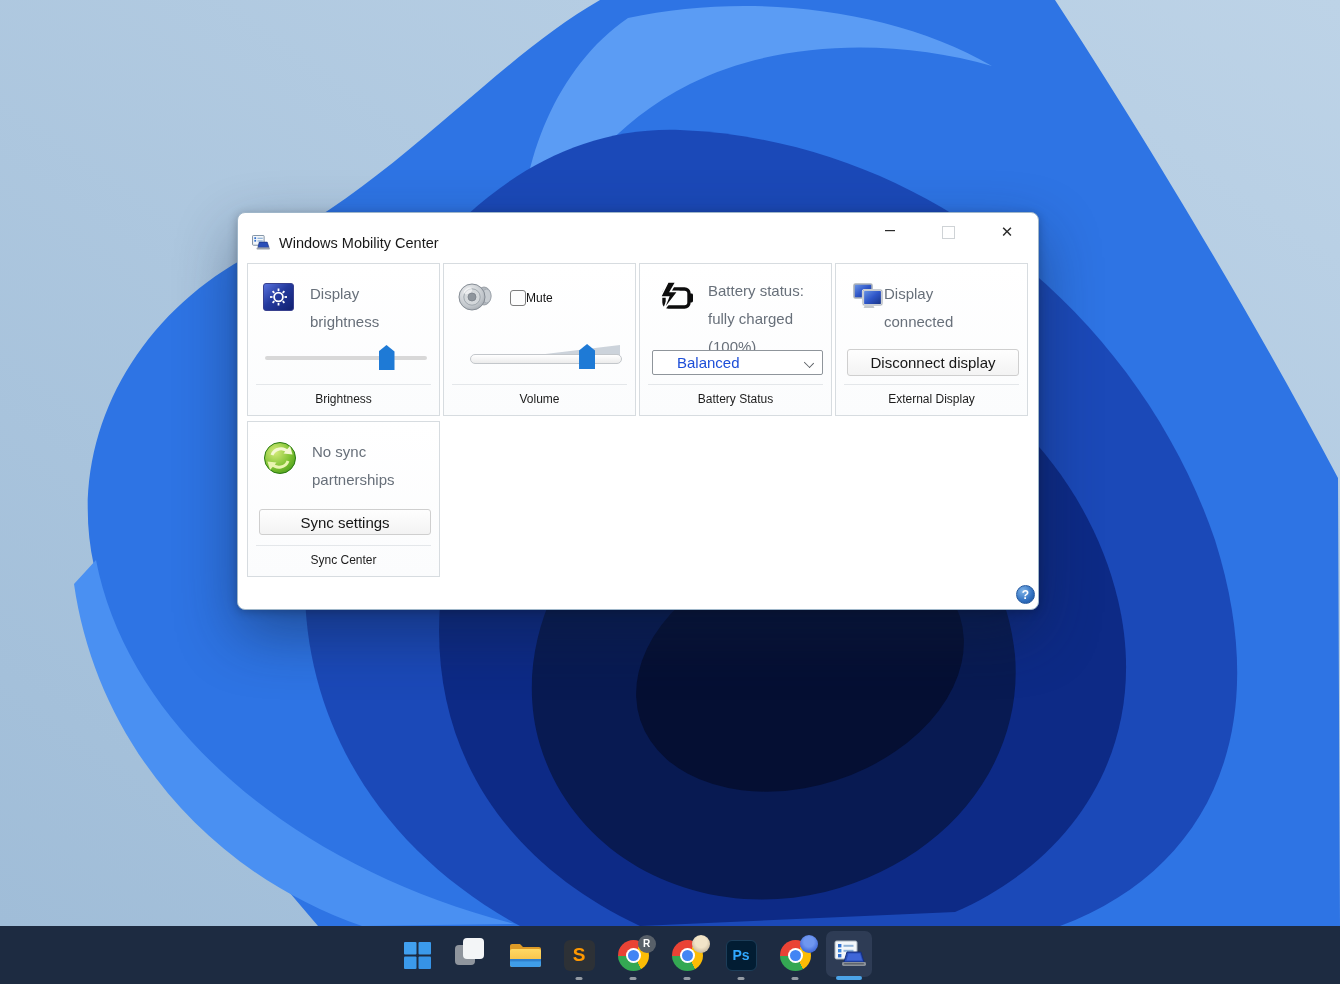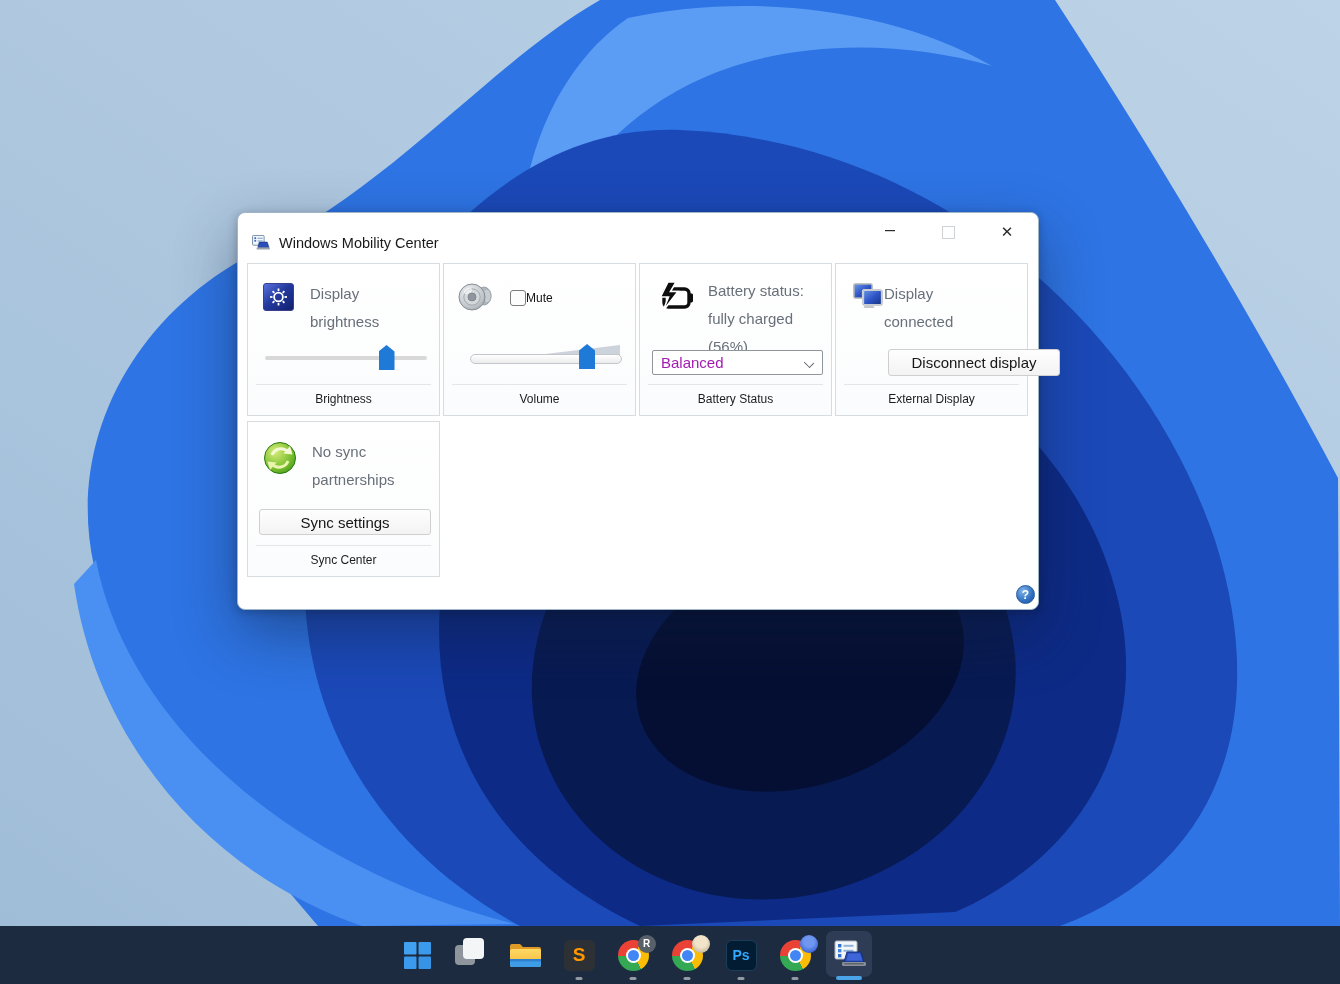--- a/index.html
+++ b/index.html
@@ -47,27 +47,27 @@
               border:1px solid #c3c7cb;border-radius:5px;box-sizing:border-box;}
   .handle{position:absolute;top:1px;width:16px;height:25px;background:#1e7ad6;
           clip-path:polygon(0 26%,50% 0,100% 26%,100% 100%,0 100%);}
 
   
   .mute-row{position:absolute;left:66px;top:26px;display:flex;align-items:center;}
   .checkbox{width:14px;height:14px;border:1px solid #7d7d7d;border-radius:3px;background:#fdfdfd;}
   .mute-label{margin-left:0;font-size:12px;color:#121212;}
   .dropdown{position:absolute;left:12px;top:86px;width:171px;height:25px;background:#fff;
             border:1px solid #8f959b;border-radius:2px;box-sizing:border-box;
-            display:flex;align-items:center;font-size:15px;color:#a21caf;padding-left:8px;}
+            display:flex;align-items:center;font-size:15px;color:#1d4ed8;padding-left:24px;}
   .dd-caret{position:absolute;right:9px;top:8px;width:7px;height:7px;border-right:1.6px solid #5a5f64;
             border-bottom:1.6px solid #5a5f64;transform:rotate(45deg) scale(1,.8);}
   .tile-btn{position:absolute;left:11px;width:172px;height:27px;background:linear-gradient(#fefefe,#f3f3f3);
             border:1px solid #cfcfcf;border-radius:3px;font-size:15px;color:#161616;
             font-family:inherit;cursor:default;}
-  .tile-btn.disc{top:85px;margin-left:41px;}
+  .tile-btn.disc{top:85px;}
   .tile-btn.sync{top:87px;height:26px;}
 
   
   .help{position:absolute;left:778px;top:372px;width:19px;height:19px;border-radius:50%;
         background:radial-gradient(circle at 35% 30%,#7fb4e8,#2f6fc0 60%,#1c4f96);
         color:#fff;font-size:12px;font-weight:bold;display:flex;align-items:center;justify-content:center;
         border:1px solid #24599f;box-sizing:border-box;}
 
   
   .taskbar{position:absolute;left:0;top:926px;width:1340px;height:58px;background:#1d2b41;}
@@ -196,21 +196,21 @@
     </div>
     <div class="tile-footer">Volume</div>
   </div>
 
   <div class="tile t3">
     <svg class="tile-ico" width="40" height="34" viewBox="0 0 40 34" style="top:16px;">
       <rect x="9" y="9" width="25" height="18" rx="4.5" fill="none" stroke="#0d0d0d" stroke-width="3.4"></rect>
       <rect x="34.5" y="13.5" width="3.5" height="9" rx="1.4" fill="#0d0d0d"></rect>
       <polygon points="13,2 21,2 15.5,11.5 23,11.5 8,31 13.5,17 5.5,17" fill="#0d0d0d" stroke="#ffffff" stroke-width="1.6"></polygon>
     </svg>
-    <div class="tile-heading" style="left:68px;top:13px;width:118px;">Battery status: fully charged (56%)</div>
+    <div class="tile-heading" style="left:68px;top:13px;width:118px;">Battery status: fully charged (100%)</div>
     <div class="dropdown">
       <span>Balanced</span>
       <span class="dd-caret"></span>
     </div>
     <div class="tile-footer">Battery Status</div>
   </div>
 
   <div class="tile t4">
     <svg class="tile-ico" width="36" height="34" viewBox="0 0 36 34" style="top:17px;">
       <defs>

